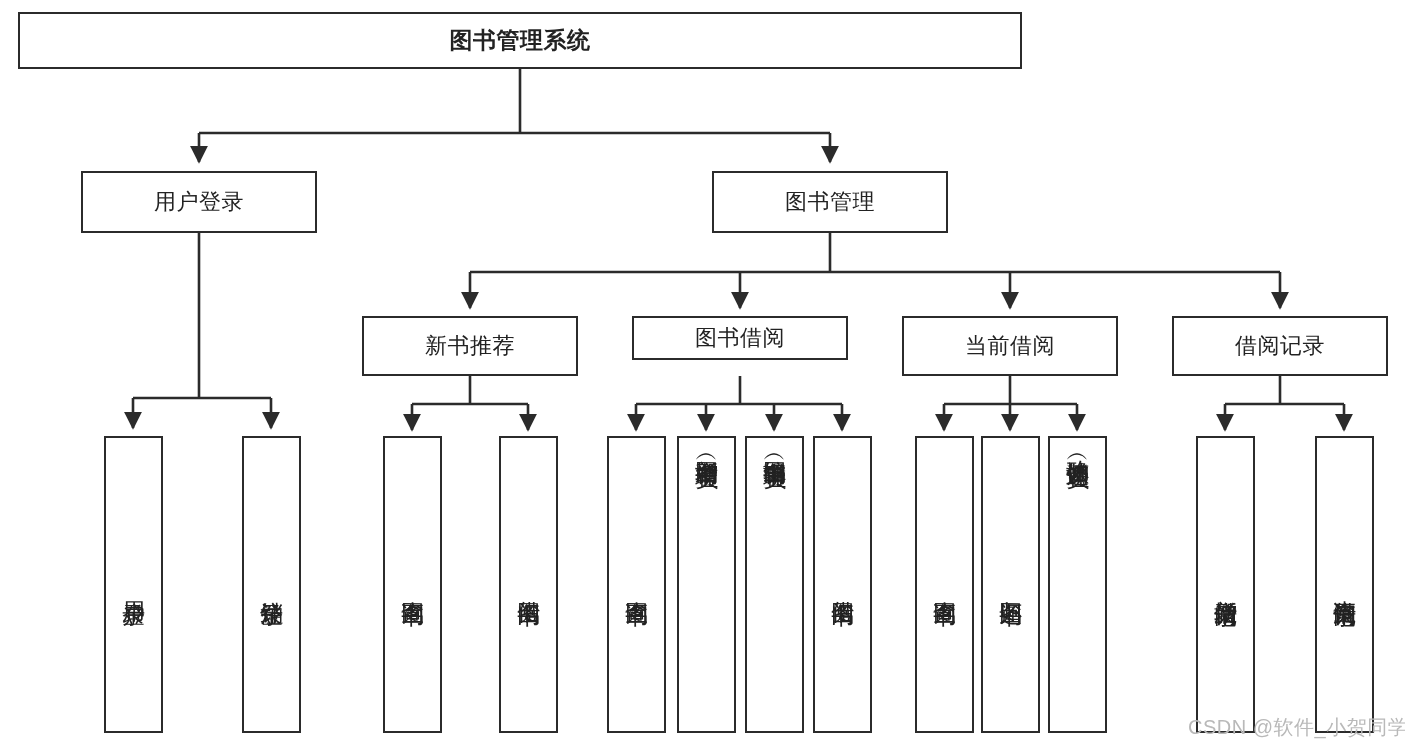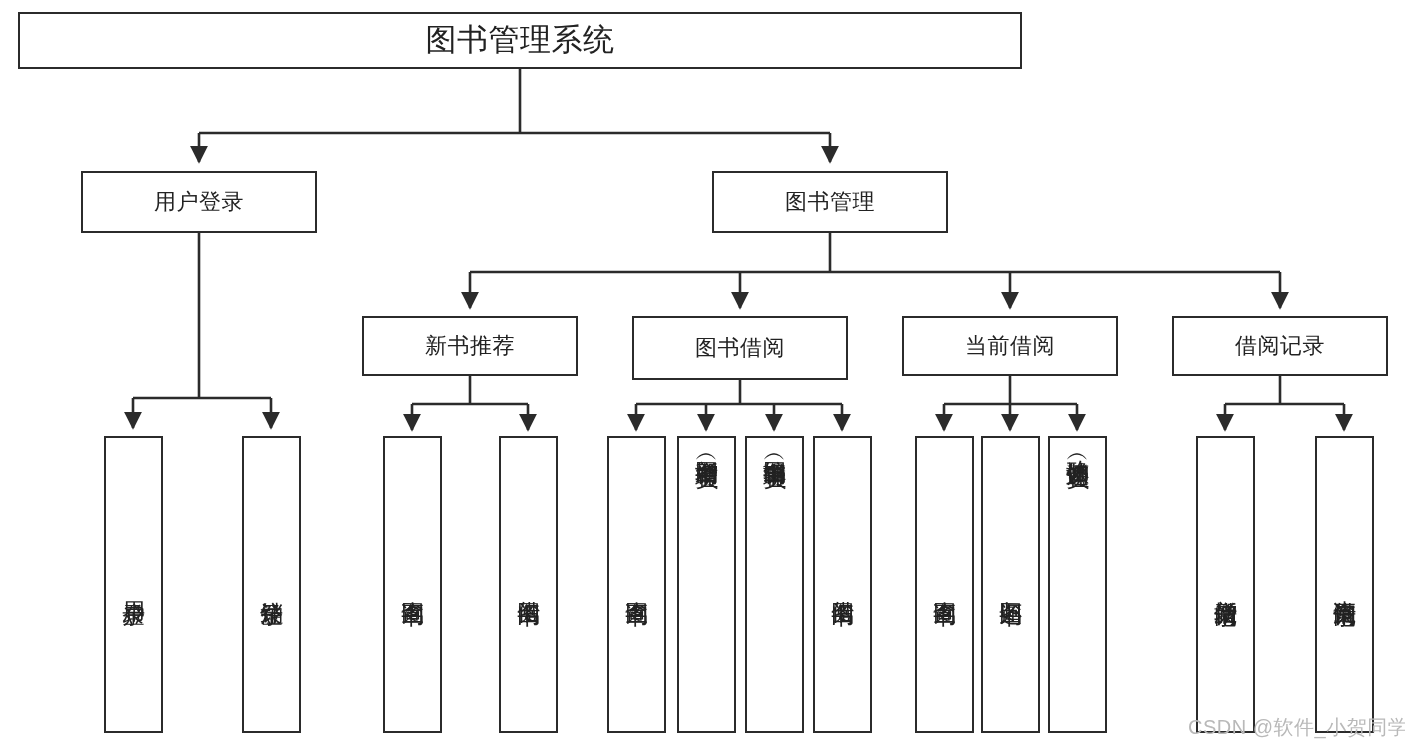--- a/index.html
+++ b/index.html
@@ -36,21 +36,21 @@
     justify-content: center;
     z-index: 2;
   }
   .node-label {
     font-size: 22px;
     line-height: 1.05;
     letter-spacing: 0.5px;
     color: #222222;
     white-space: nowrap;
   }
-  .node.root .node-label { font-size: 31px; }
+  .node.root .node-label { font-size: 23px; font-weight: bold; }
   .node.level2 .node-label { font-size: 22px; }
   .node.level3 .node-label { font-size: 22px; }
   .node.leaf {
     align-items: flex-start;
     justify-content: center;
     padding-top: 4px;
   }
   .node.leaf .node-label {
     writing-mode: vertical-rl;
     text-orientation: upright;
@@ -136,21 +136,21 @@
   <div class="node level2" style="left:81px; top:171px; width:236px; height:62px;">
     <span class="node-label">用户登录</span>
   </div>
   <div class="node level2" style="left:712px; top:171px; width:236px; height:62px;">
     <span class="node-label">图书管理</span>
   </div>
 
   <div class="node level3" style="left:362px; top:316px; width:216px; height:60px;">
     <span class="node-label">新书推荐</span>
   </div>
-  <div class="node level3" style="left:632px; top:316px; width:216px; height:64px;">
+  <div class="node level3" style="left:632px; top:316px; width:216px; height:44px;">
     <span class="node-label">图书借阅</span>
   </div>
   <div class="node level3" style="left:902px; top:316px; width:216px; height:60px;">
     <span class="node-label">当前借阅</span>
   </div>
   <div class="node level3" style="left:1172px; top:316px; width:216px; height:60px;align-items:center;">
     <span class="node-label">借阅记录</span>
   </div>
 
   <div class="node leaf center-text" style="left:104px; top:436px; width:59px; height:297px;">

